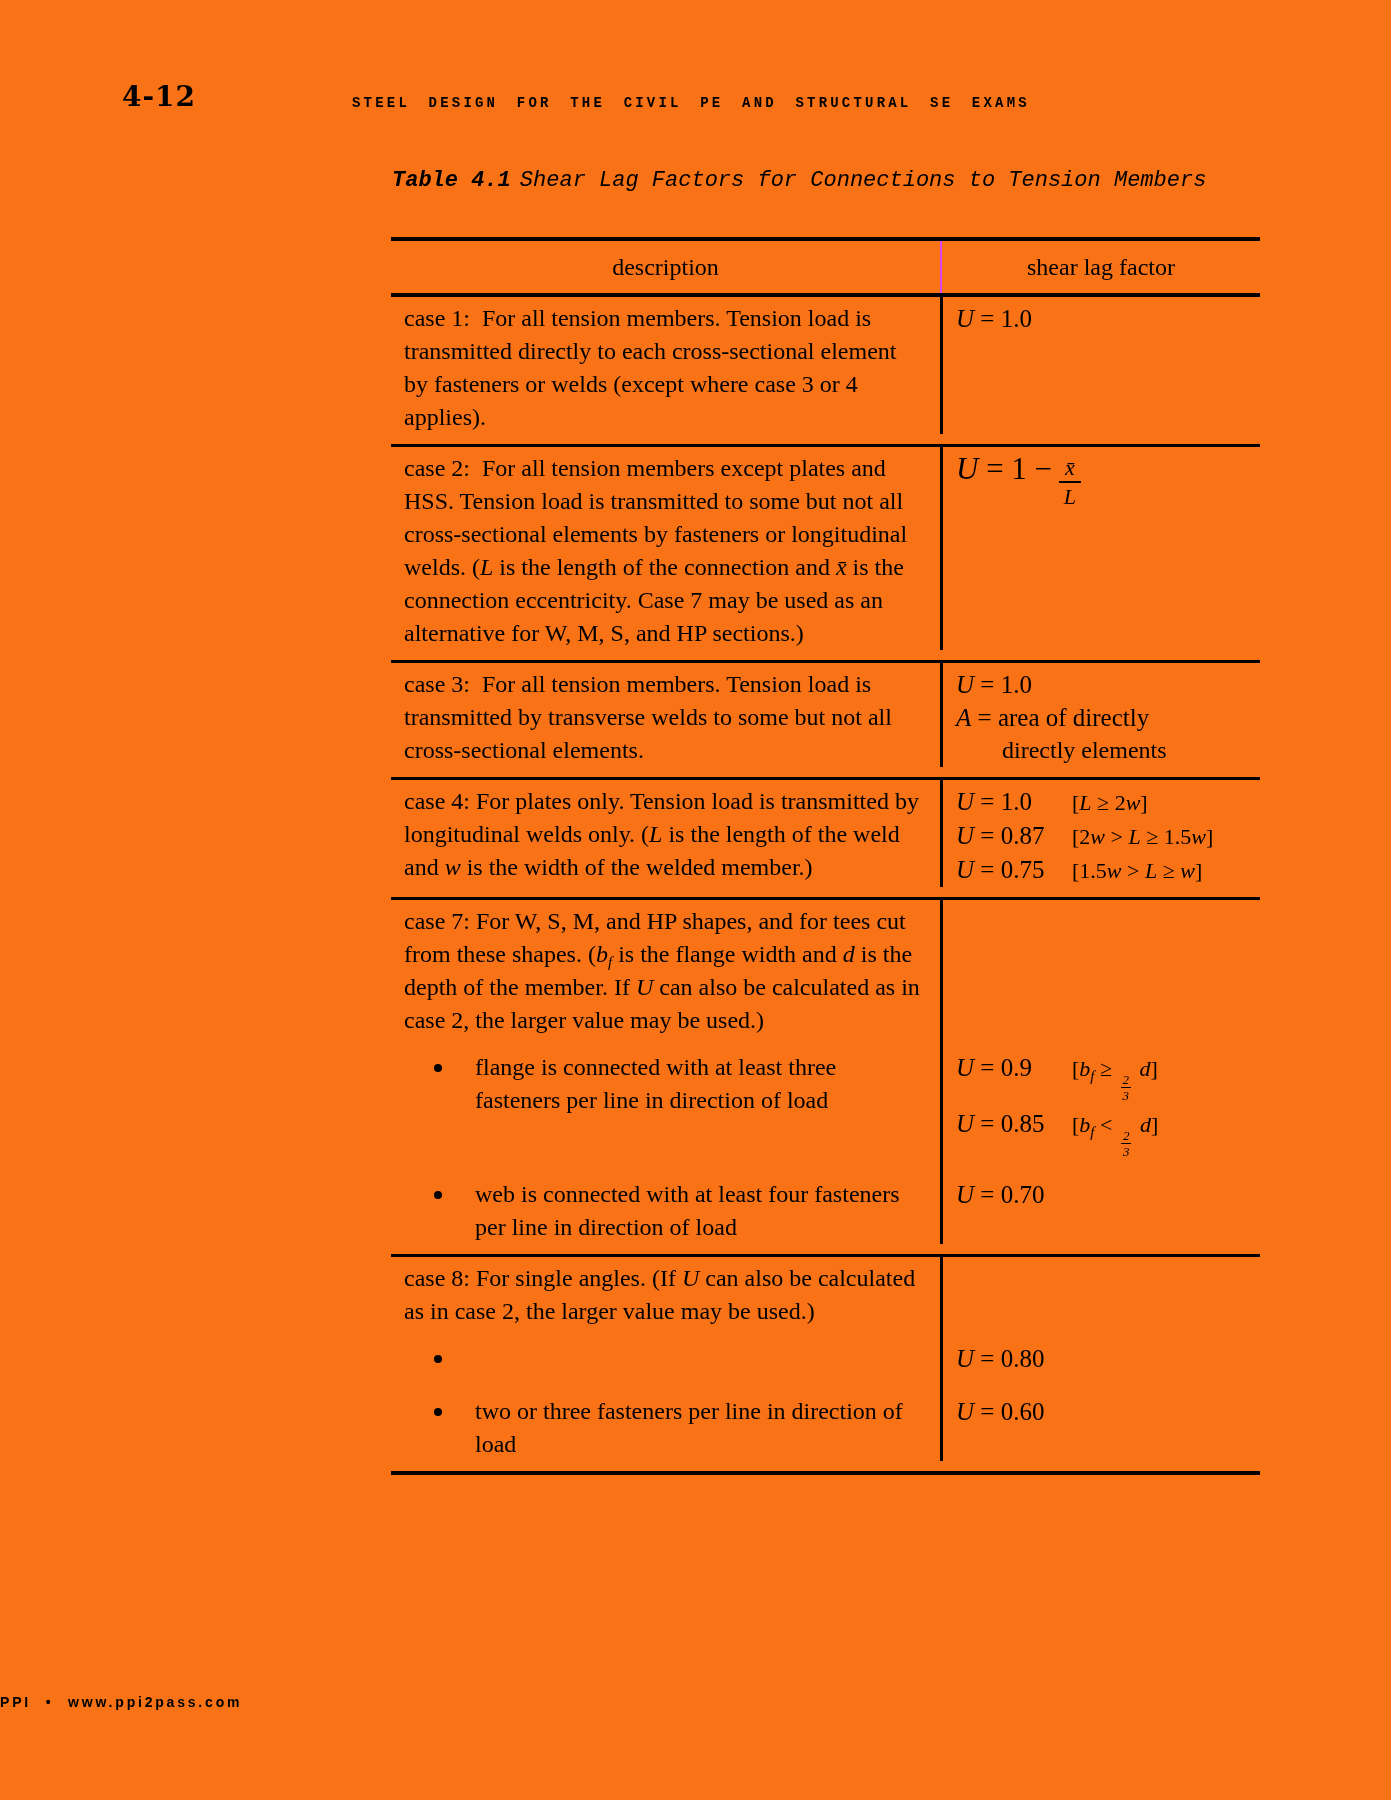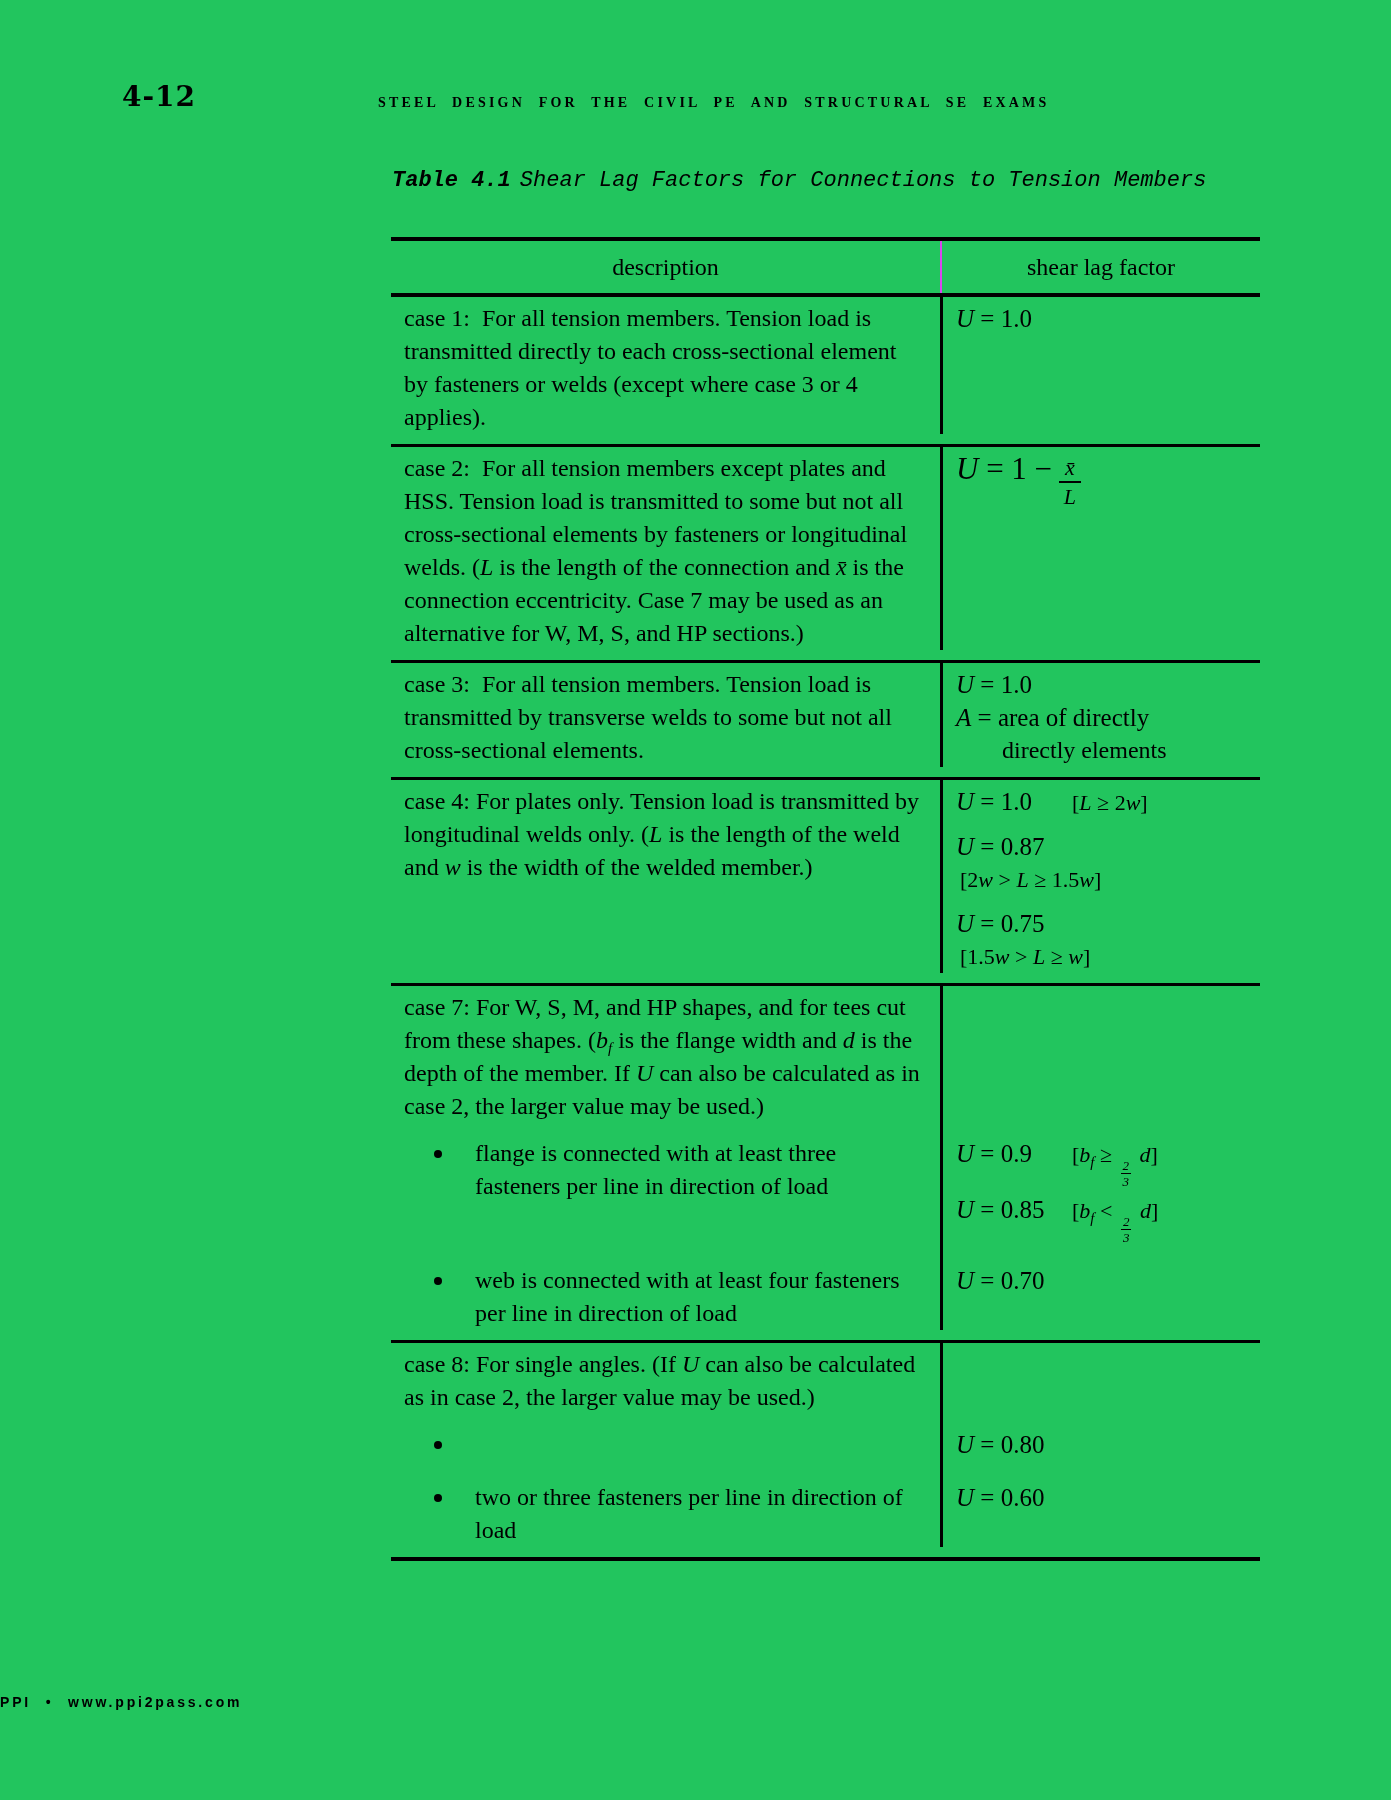--- a/index.html
+++ b/index.html
@@ -1,32 +1,32 @@
 <!DOCTYPE html>
 <html><head>
 <meta charset="utf-8">
 <style>
   html,body{margin:0;padding:0;background:#e8e8e8;}
   .page{
     position:relative;
     width:1391px;height:1800px;
-    background:#22c55e;color:#000;
+    background:#f97316;color:#000;
     font-family:"Liberation Serif","DejaVu Serif",serif;
     overflow:hidden;
   }
   
   .pagenum{
     position:absolute;left:122px;top:80px;
     font-family:"DejaVu Serif","Liberation Serif",serif;
     font-weight:bold;font-size:28px;letter-spacing:1px;
   }
   .runhead{
     position:absolute;left:352px;top:95px;
-    font-family:Liberation Serif, serif;
-    font-weight:bold;font-size:14px;letter-spacing:3.2px;word-spacing:7px;margin-left:26px;
+    font-family:Liberation Mono, monospace;
+    font-weight:bold;font-size:14px;letter-spacing:3.2px;word-spacing:7px;
   }
   
   .caption{
     position:absolute;left:392px;top:168px;
     font-family:Liberation Mono, monospace;
     font-style:italic;font-size:22px;
   }
   .caption .lbl{font-weight:bold;margin-right:9px;}
   
   .dtable{
@@ -47,21 +47,21 @@
   .block.sub2 .dcell{padding-top:20px;}
   .block.sub2 .fcell{padding-top:20px;}
   
   .dcell.bullet{display:flex;padding-left:13px;}
   .bdot{flex:0 0 auto;width:8px;height:8px;border-radius:50%;background:#000;margin:13px 0 0 30px;}
   .btext{margin-left:33px;width:470px;}
   
   .fline{display:flex;align-items:baseline;}
   .fline + .fline{margin-top:0px;}
   .fcell.tight .fline + .fline{margin-top:5px;}
-  .fcell.spread .fline + .fline{margin-top:11px;flex-direction:column;}
+  .fcell.spread .fline + .fline{}
   .fval{min-width:112px;font-size:25px;}
   .fcond{font-size:22px;padding-left:4px;}
   .fline.find{padding-left:46px;font-size:24px;}
   .fline.find .fval{font-size:24px;}
   
   .mi{font-style:italic;}
   sub.ms{font-style:italic;font-size:15px;vertical-align:-5px;line-height:0;}
   
   .fpre{font-size:31px;}
   .vfrac{display:inline-flex;flex-direction:column;align-items:center;vertical-align:middle;margin-left:7px;transform:translateY(-4px);}

